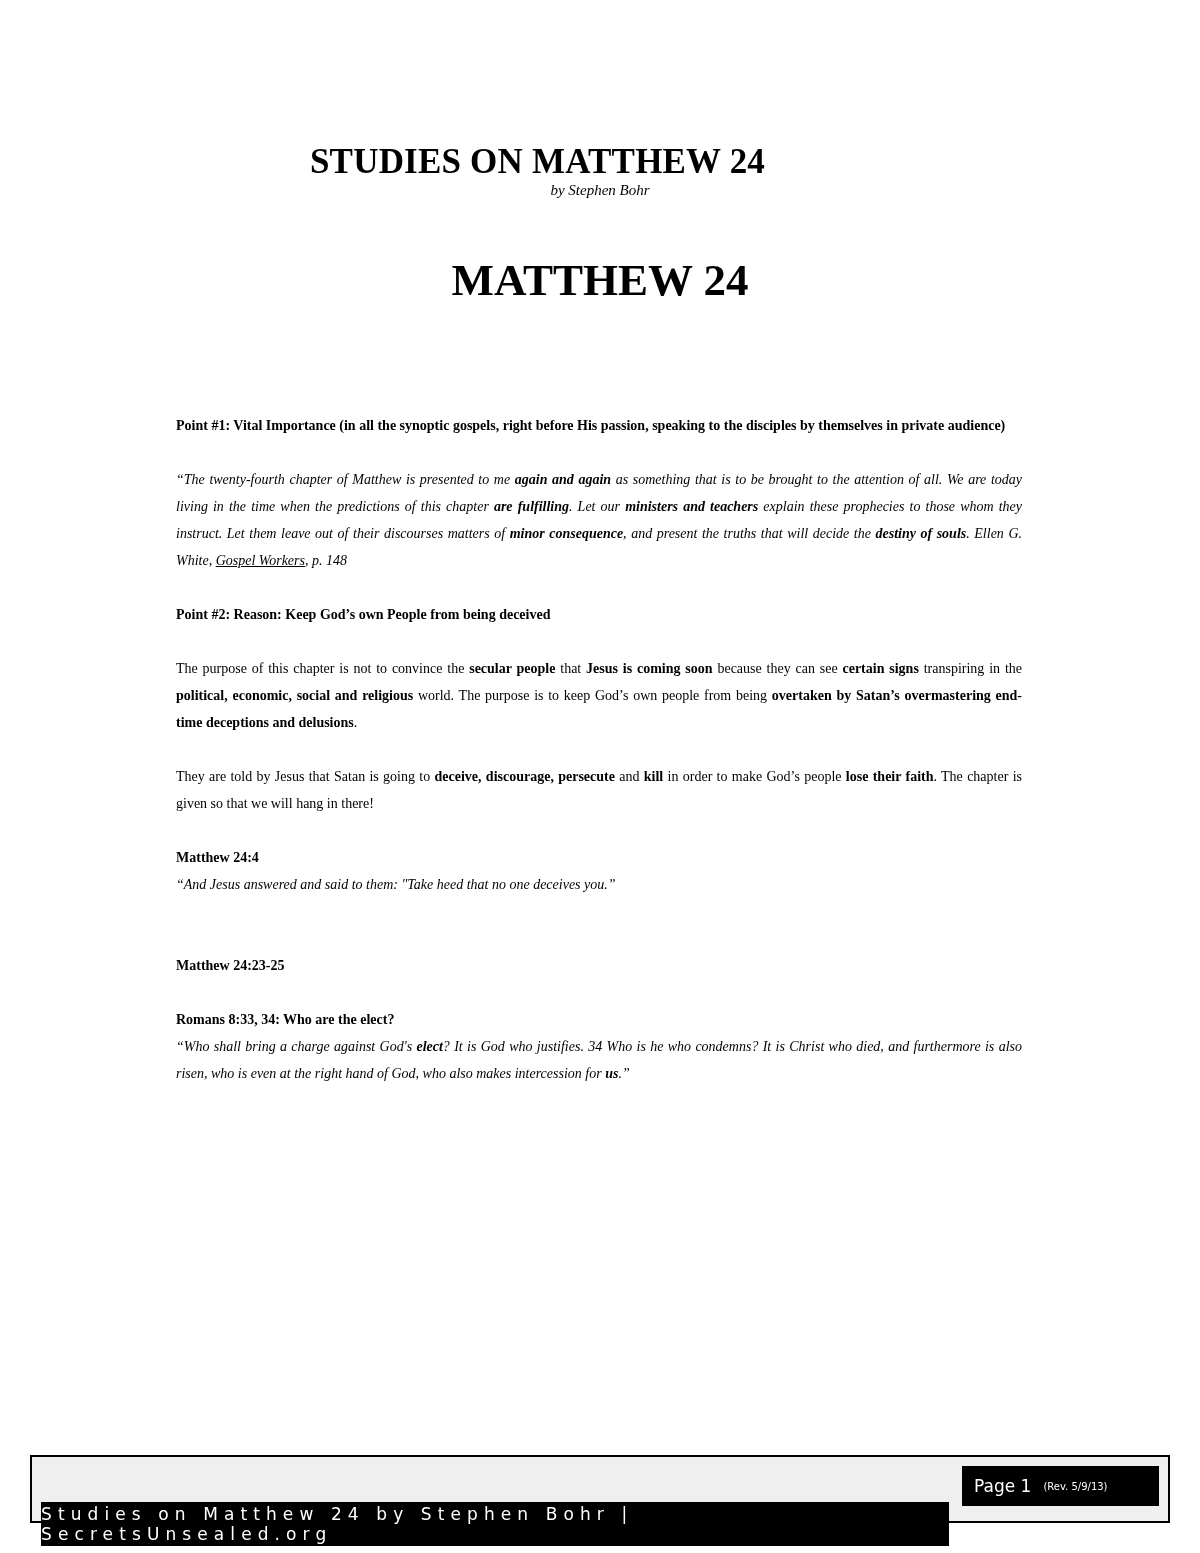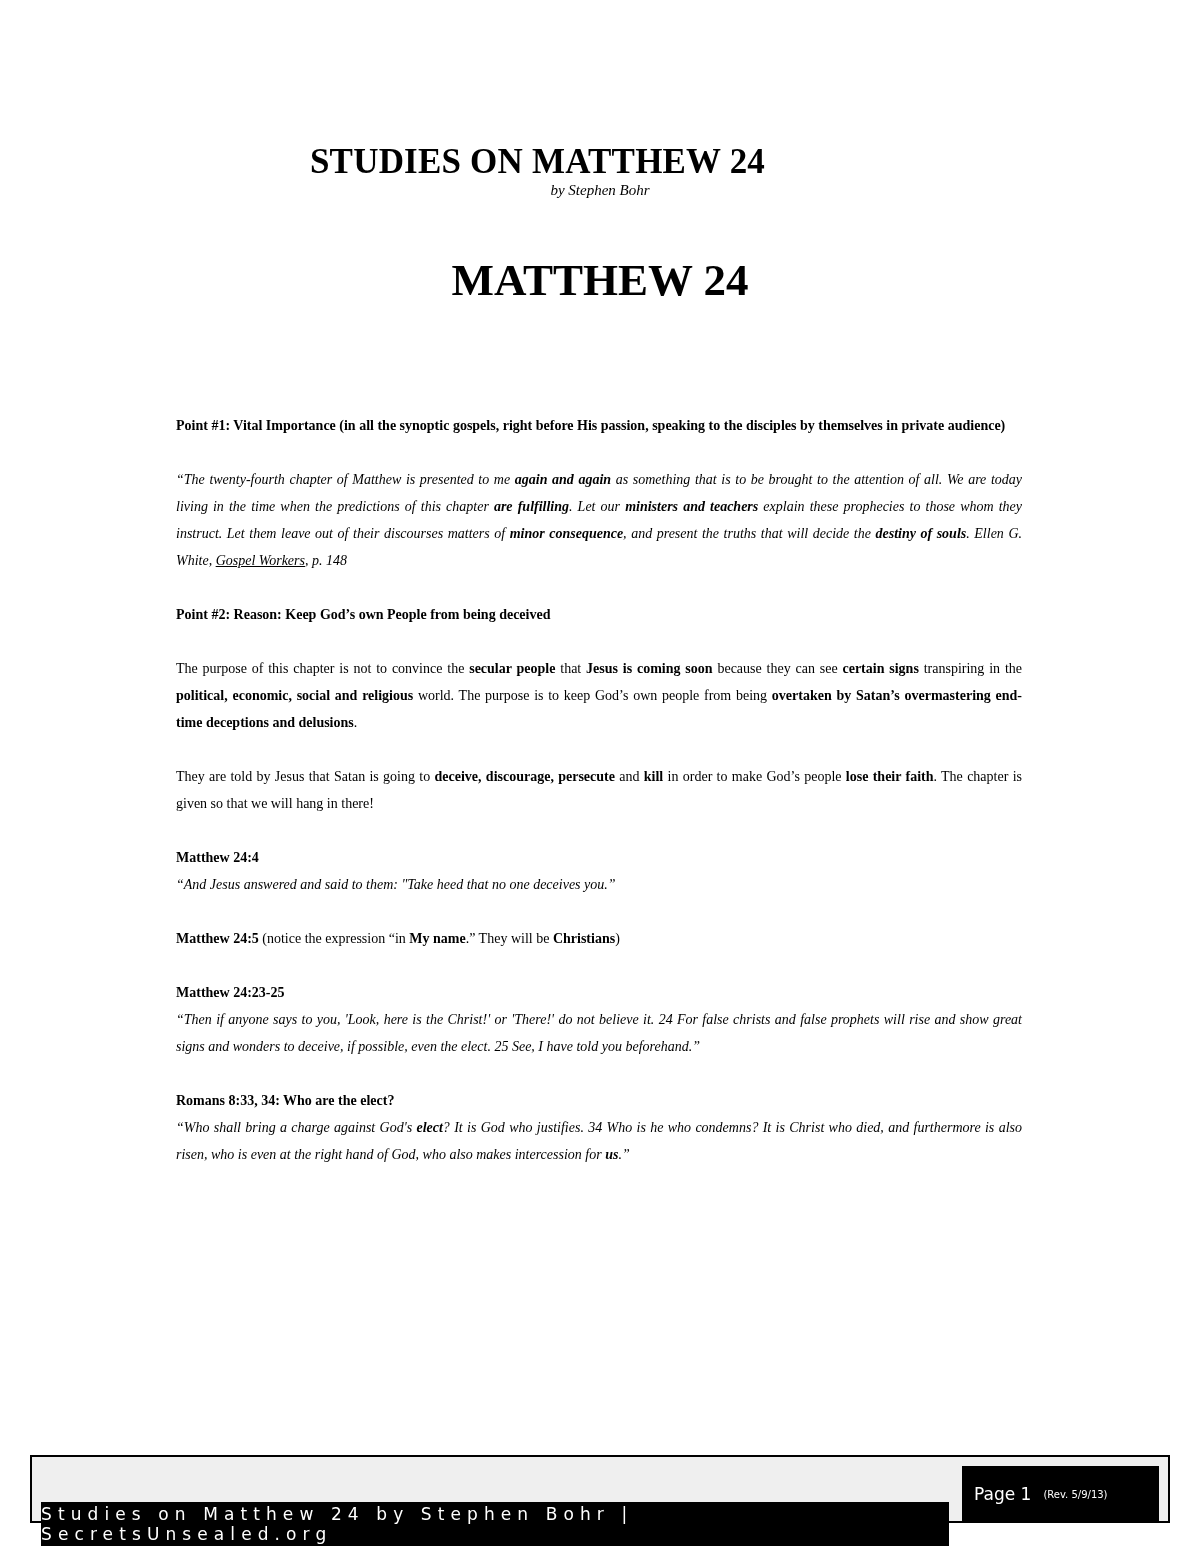--- a/index.html
+++ b/index.html
@@ -17,21 +17,21 @@
   .gap { height: 27px; }
   .heading { font-weight: bold; }
   .quote { font-style: italic; }
   .u { text-decoration: underline; }
   b { font-weight: bold; }
   .footer-outer { position: absolute; left: 30px; top: 1455px; width: 1136px; height: 64px;
                   border: 2px solid #000; background: #efefef; }
   .footer-left { position: absolute; left: 9px; top: 9px; width: 908px; height: 44px; background: #000;
                  color: #fff; font-family: "DejaVu Sans", sans-serif; font-size: 17px; letter-spacing: 6.1px;
                  display: flex; align-items: center; justify-content: flex-end; padding-right: 14px; box-sizing: border-box; margin-top: 36px; }
-  .footer-right { position: absolute; left: 930px; top: 9px; width: 197px; height: 56px; background: #000;
+  .footer-right { position: absolute; left: 930px; top: 9px; width: 197px; height: 40px; background: #000;
                   color: #fff; font-family: "DejaVu Sans", sans-serif; display: flex; align-items: center;
                   padding-left: 12px; box-sizing: border-box; }
   .page-num { font-size: 17px; }
   .rev { font-size: 10px; margin-left: 12px; }
 </style>
 </head>
 <body>
 
 <div class="page">
 
@@ -52,25 +52,23 @@
     <div class="gap"></div>
     <p><span>The purpose of this chapter is not to convince the </span><b>secular people</b><span> that </span><b>Jesus is coming soon</b><span> because they can see </span><b>certain signs</b><span> transpiring in the </span><b>political, economic, social and religious</b><span> world. The purpose is to keep God’s own people from being </span><b>overtaken by Satan’s overmastering end-time deceptions and delusions</b><span>.</span></p>
     <div class="gap"></div>
     <p><span>They are told by Jesus that Satan is going to </span><b>deceive, discourage, persecute</b><span> and </span><b>kill</b><span> in order to make God’s people </span><b>lose their faith</b><span>. The chapter is given so that we will hang in there!</span></p>
     <div class="gap"></div>
 
     <p class="heading">Matthew 24:4</p>
     <p class="quote">“And Jesus answered and said to them: "Take heed that no one deceives you.”</p>
     <div class="gap"></div>
 
-    <p><b>Matthew 24:5</b><span> (notice the expression “in </span><b>My name</b><span>.” They will be </span><b>Christians</b><span>)</span></p>
     <div class="gap"></div>
 
     <p class="heading">Matthew 24:23-25</p>
-    <p class="quote">“Then if anyone says to you, 'Look, here is the Christ!' or 'There!' do not believe it. 24 For false christs and false prophets will rise and show great signs and wonders to deceive, if possible, even the elect. 25 See, I have told you beforehand.”</p>
     <div class="gap"></div>
 
     <p class="heading"><span>Romans 8:33, 34</span><span>: Who are the elect?</span></p>
     <p class="quote"><span>“Who shall bring a charge against God's </span><b>elect</b><span>? It is God who justifies. 34 Who is he who condemns? It is Christ who died, and furthermore is also risen, who is even at the right hand of God, who also makes intercession for </span><b>us</b><span>.”</span></p>
   </div>
 
   <div class="footer-outer">
     <div class="footer-left">Studies on Matthew 24 by Stephen Bohr | SecretsUnsealed.org</div>
     <div class="footer-right">
       <span class="page-num">Page 1</span>

